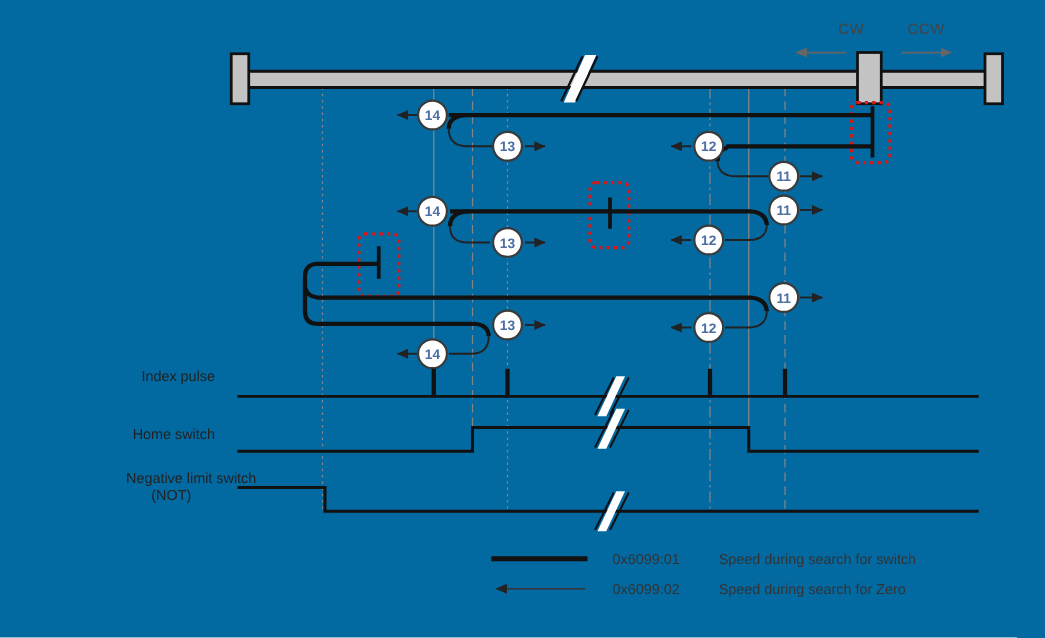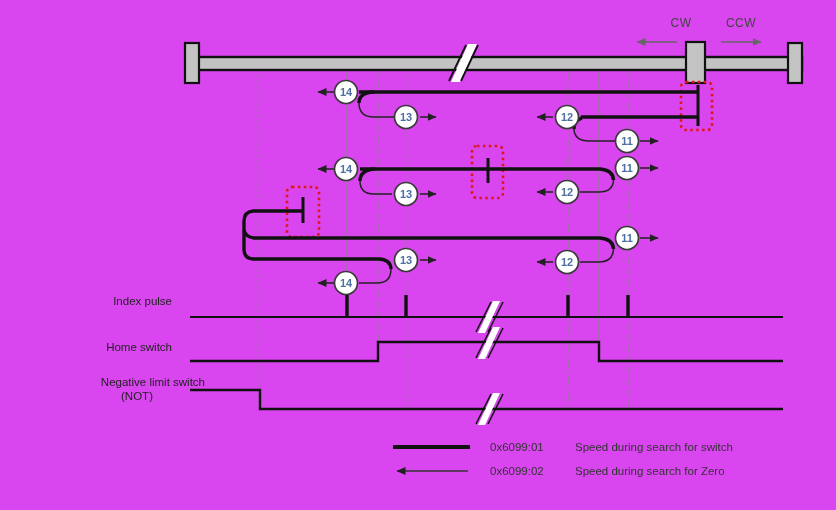--- a/index.html
+++ b/index.html
@@ -1,17 +1,17 @@
 <!DOCTYPE html>
 <html><head>
 <meta charset="utf-8">
 <style>
   html,body{margin:0;padding:0;background:#ffffff;}
   .screen{
-    position:relative;width:836px;height:510px;background:#d946ef;
+    position:relative;width:836px;height:510px;background:#0369a1;
     font-family:"Liberation Sans",sans-serif;overflow:hidden;
   }
   svg{display:block;}
   text{font-family:"Liberation Sans",sans-serif;}
   .lbl{font-size:11.5px;fill:#222222;}
   .dirlbl{font-size:12px;fill:#444444;letter-spacing:0.5px;}
   .leg{font-size:11.5px;fill:#333333;}
   .num{font-size:11px;font-weight:bold;fill:#4e6fa3;}
 </style>
 </head>

